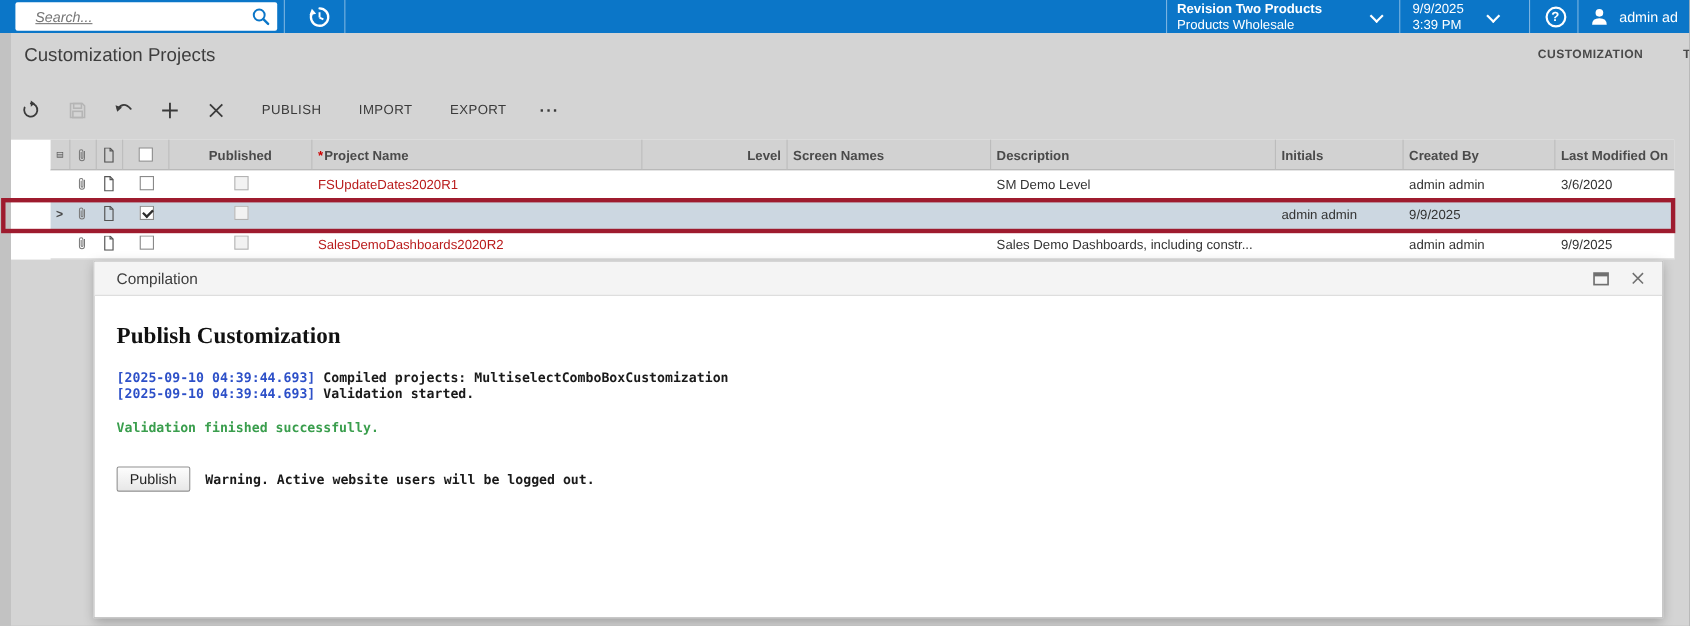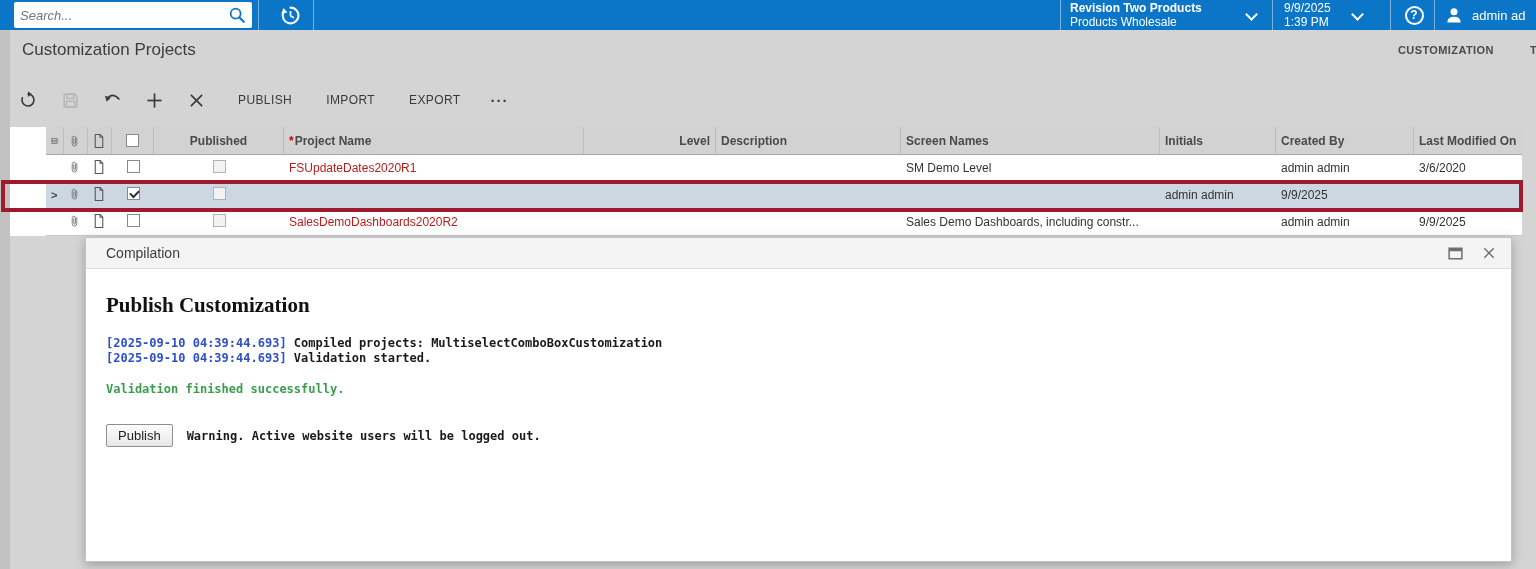--- a/index.html
+++ b/index.html
@@ -3,21 +3,21 @@
 <meta charset="utf-8">
 <style>
   * { margin:0; padding:0; box-sizing:border-box; }
   html,body { background:#9a9a9a; }
   body { font-family:"Liberation Sans", sans-serif; }
   .app { position:relative; width:1536px; height:569px; overflow:hidden; background:#d4d4d4; }
 
   
   .topbar { position:absolute; left:0; top:0; width:1536px; height:30px; background:#0b76c8; }
   .search-box { position:absolute; left:14px; top:2px; width:238px; height:26px; background:#fff; border-radius:2px; display:flex; align-items:center; }
-  .search-box input { flex:1; border:0; outline:none; font:italic 13px "Liberation Sans",sans-serif; color:#777; padding:0 6px; background:transparent; }
+  .search-box input { flex:1; border:0; outline:none; font:italic 13px "Liberation Sans",sans-serif; color:#777; padding:0 18px; background:transparent;text-decoration:underline; }
   .search-box .mag { width:18px; height:18px; margin-right:6px; }
   .tb-divider { position:absolute; top:0; width:1px; height:30px; background:rgba(255,255,255,.45); }
   .clock-btn { position:absolute; left:268px; top:0; width:44px; height:30px; background:transparent; border:0; display:flex; align-items:center; justify-content:center; cursor:pointer; }
   .company { position:absolute; left:1070px; top:1px; width:172px; color:#fff; line-height:14px; }
   .company .l1 { font-size:12px; font-weight:bold; white-space:nowrap; }
   .company .l2 { font-size:12px; white-space:nowrap; }
   .datebox { position:absolute; left:1284px; top:1px; width:62px; color:#fff; line-height:14px; }
   .datebox .l1, .datebox .l2 { font-size:12px; white-space:nowrap; }
   .chev { width:10px; height:10px; display:inline-block; }
   .chev:before { content:""; display:block; width:7px; height:7px; border-right:2px solid #fff; border-bottom:2px solid #fff; transform:rotate(45deg); margin:0 auto; }
@@ -108,21 +108,21 @@
 
     <div class="tb-divider" style="left:1060px"></div>
     <div class="company">
       <div class="l1">Revision Two Products</div>
       <div class="l2">Products Wholesale</div>
     </div>
     <span class="chev chev-company"></span>
     <div class="tb-divider" style="left:1272px"></div>
     <div class="datebox">
       <div class="l1">9/9/2025</div>
-      <div class="l2">1:39 PM</div>
+      <div class="l2">3:39 PM</div>
     </div>
     <span class="chev chev-date"></span>
     <div class="tb-divider" style="left:1390px"></div>
     <button class="help-btn">
       <span class="help-circle">?</span>
     </button>
     <div class="tb-divider" style="left:1434px"></div>
     <div class="user-area">
       <svg width="20" height="20" viewBox="0 0 24 24">
         <circle cx="12" cy="8" r="4.2" fill="#fff"></circle>
@@ -199,22 +199,22 @@
       </div>
       <div class="cell-center">
           <span class="cb"></span>
         </div>
       <div style="justify-content:center">Published</div>
       <div>
           <span class="req">*</span>
           <span>Project Name</span>
         </div>
       <div class="cell-r">Level</div>
+      <div>Screen Names</div>
       <div>Description</div>
-      <div>Screen Names</div>
       <div>Initials</div>
       <div>Created By</div>
       <div>Last Modified On</div>
     </div>
 
     <div class="g-row">
       <div></div>
       <div>
         <svg width="11" height="14" viewBox="0 0 24 30">
             <path d="M17 7 v14 a5 5 0 0 1 -10 0 V8 a3.5 3.5 0 0 1 7 0 v12 a1.8 1.8 0 0 1 -3.6 0 V9" fill="none" stroke="#777" stroke-width="2"></path>

